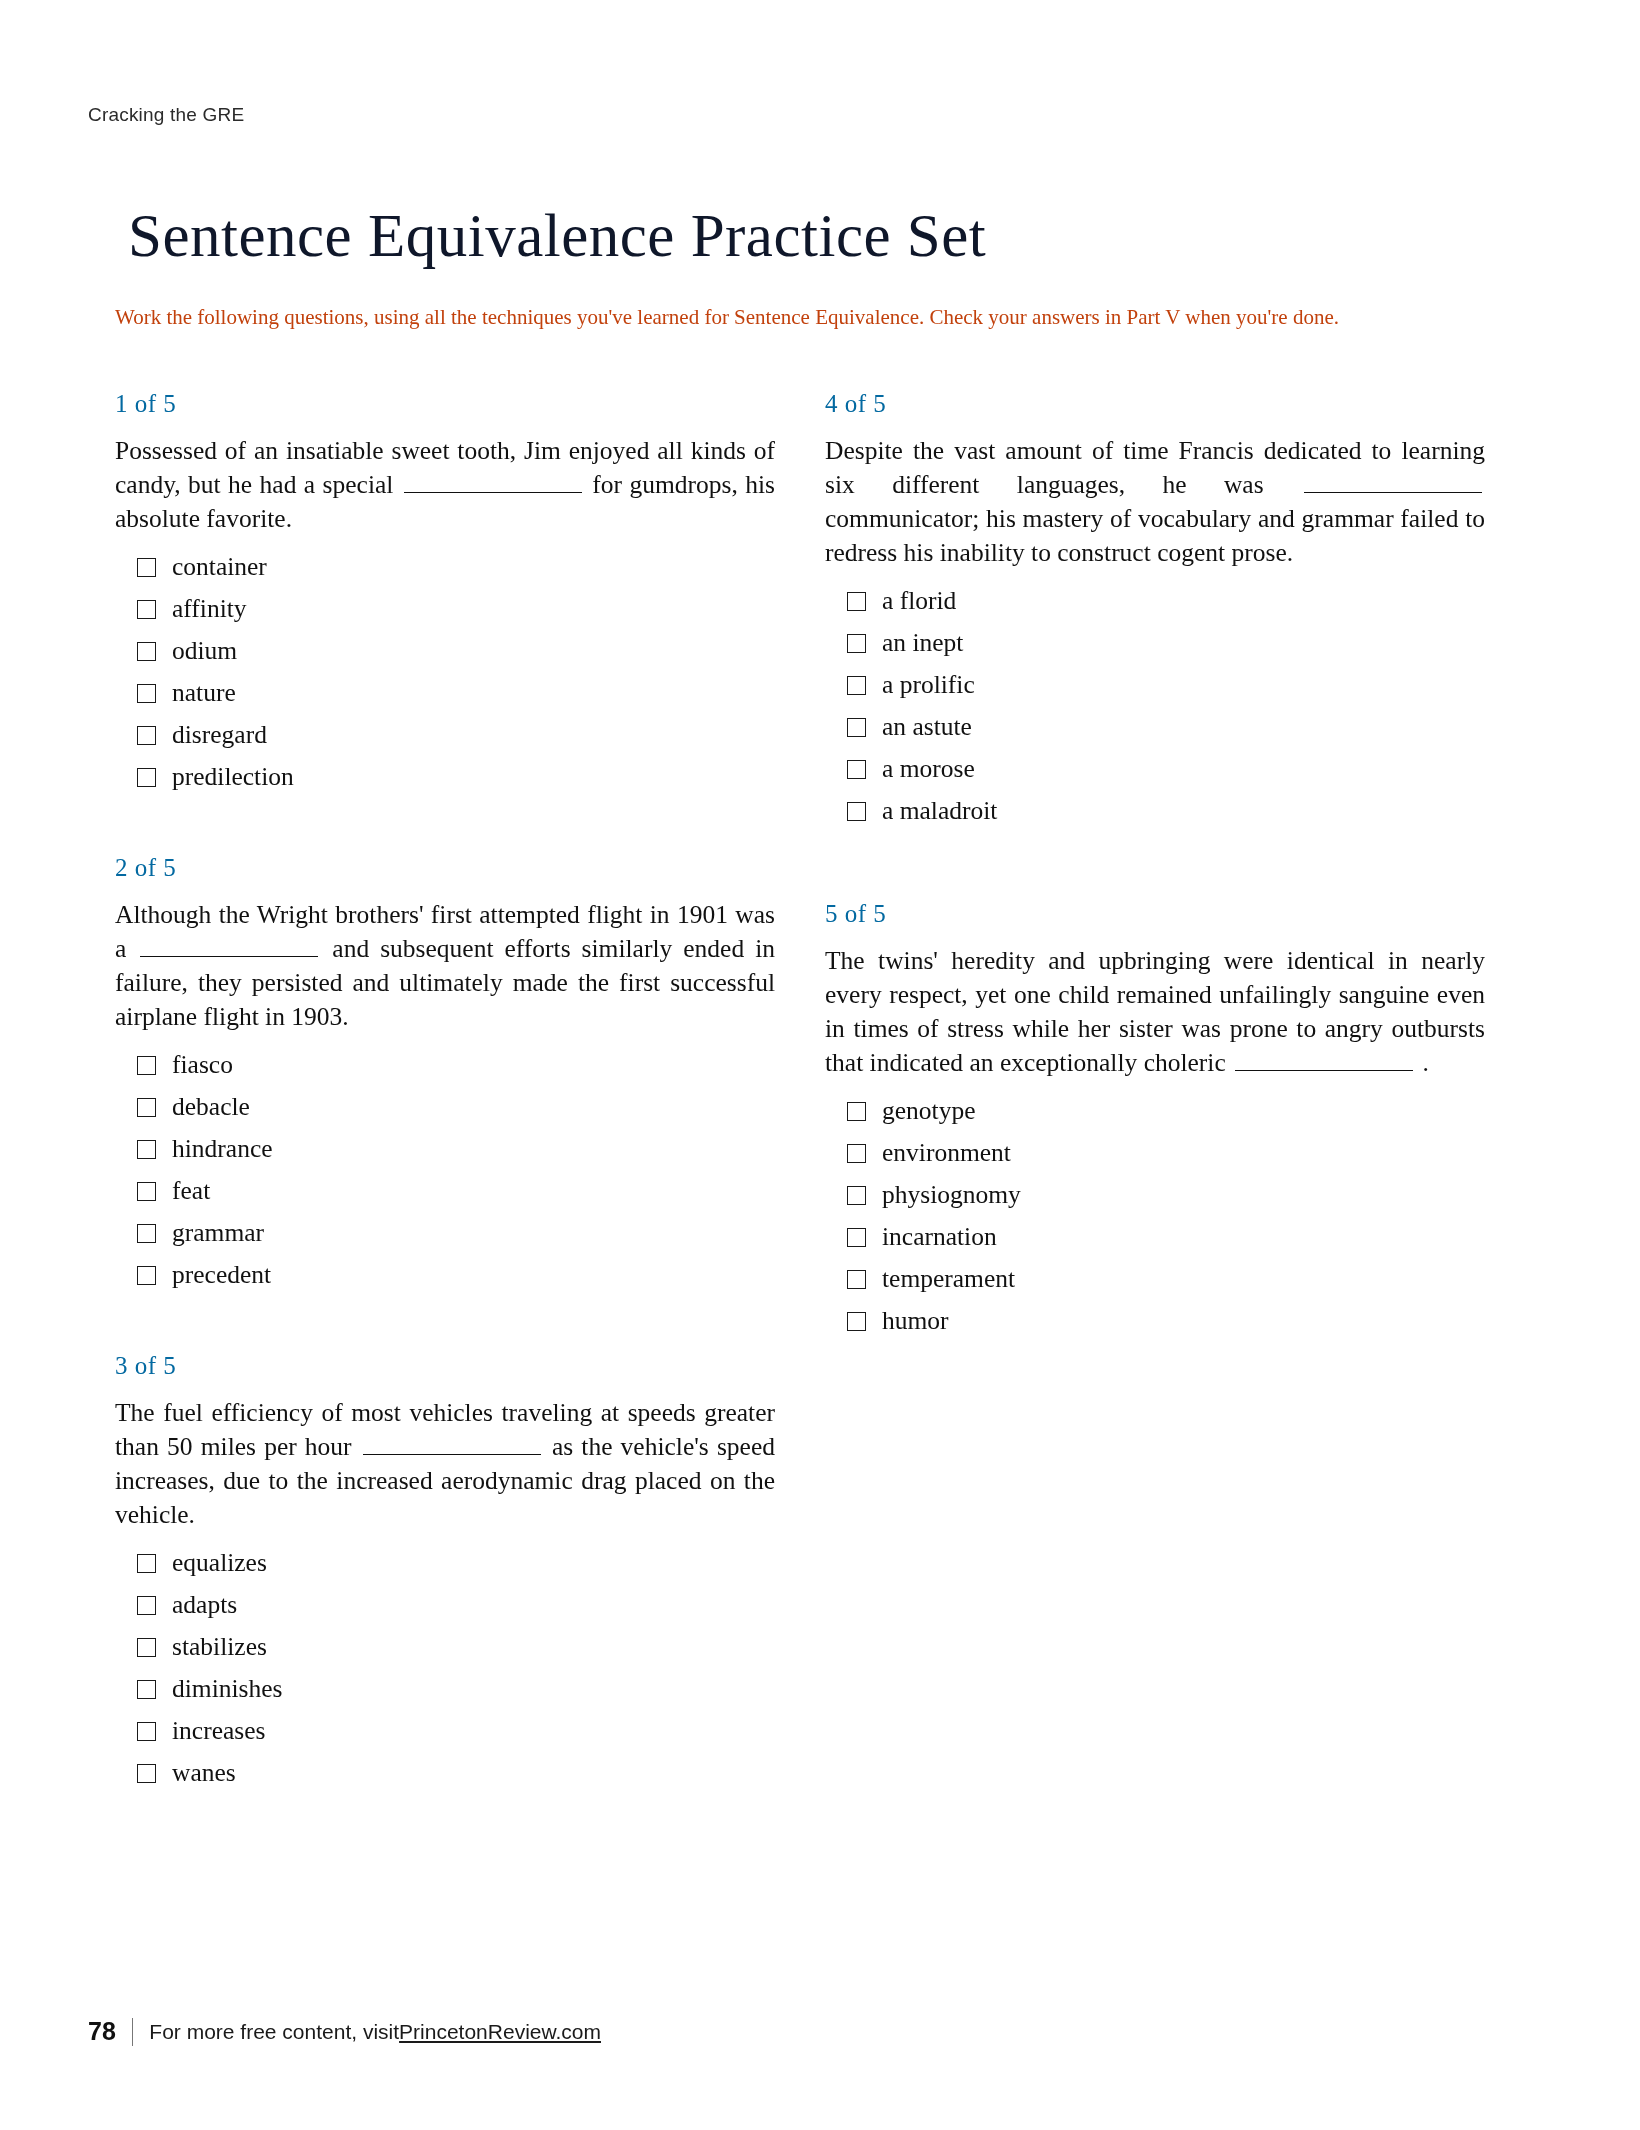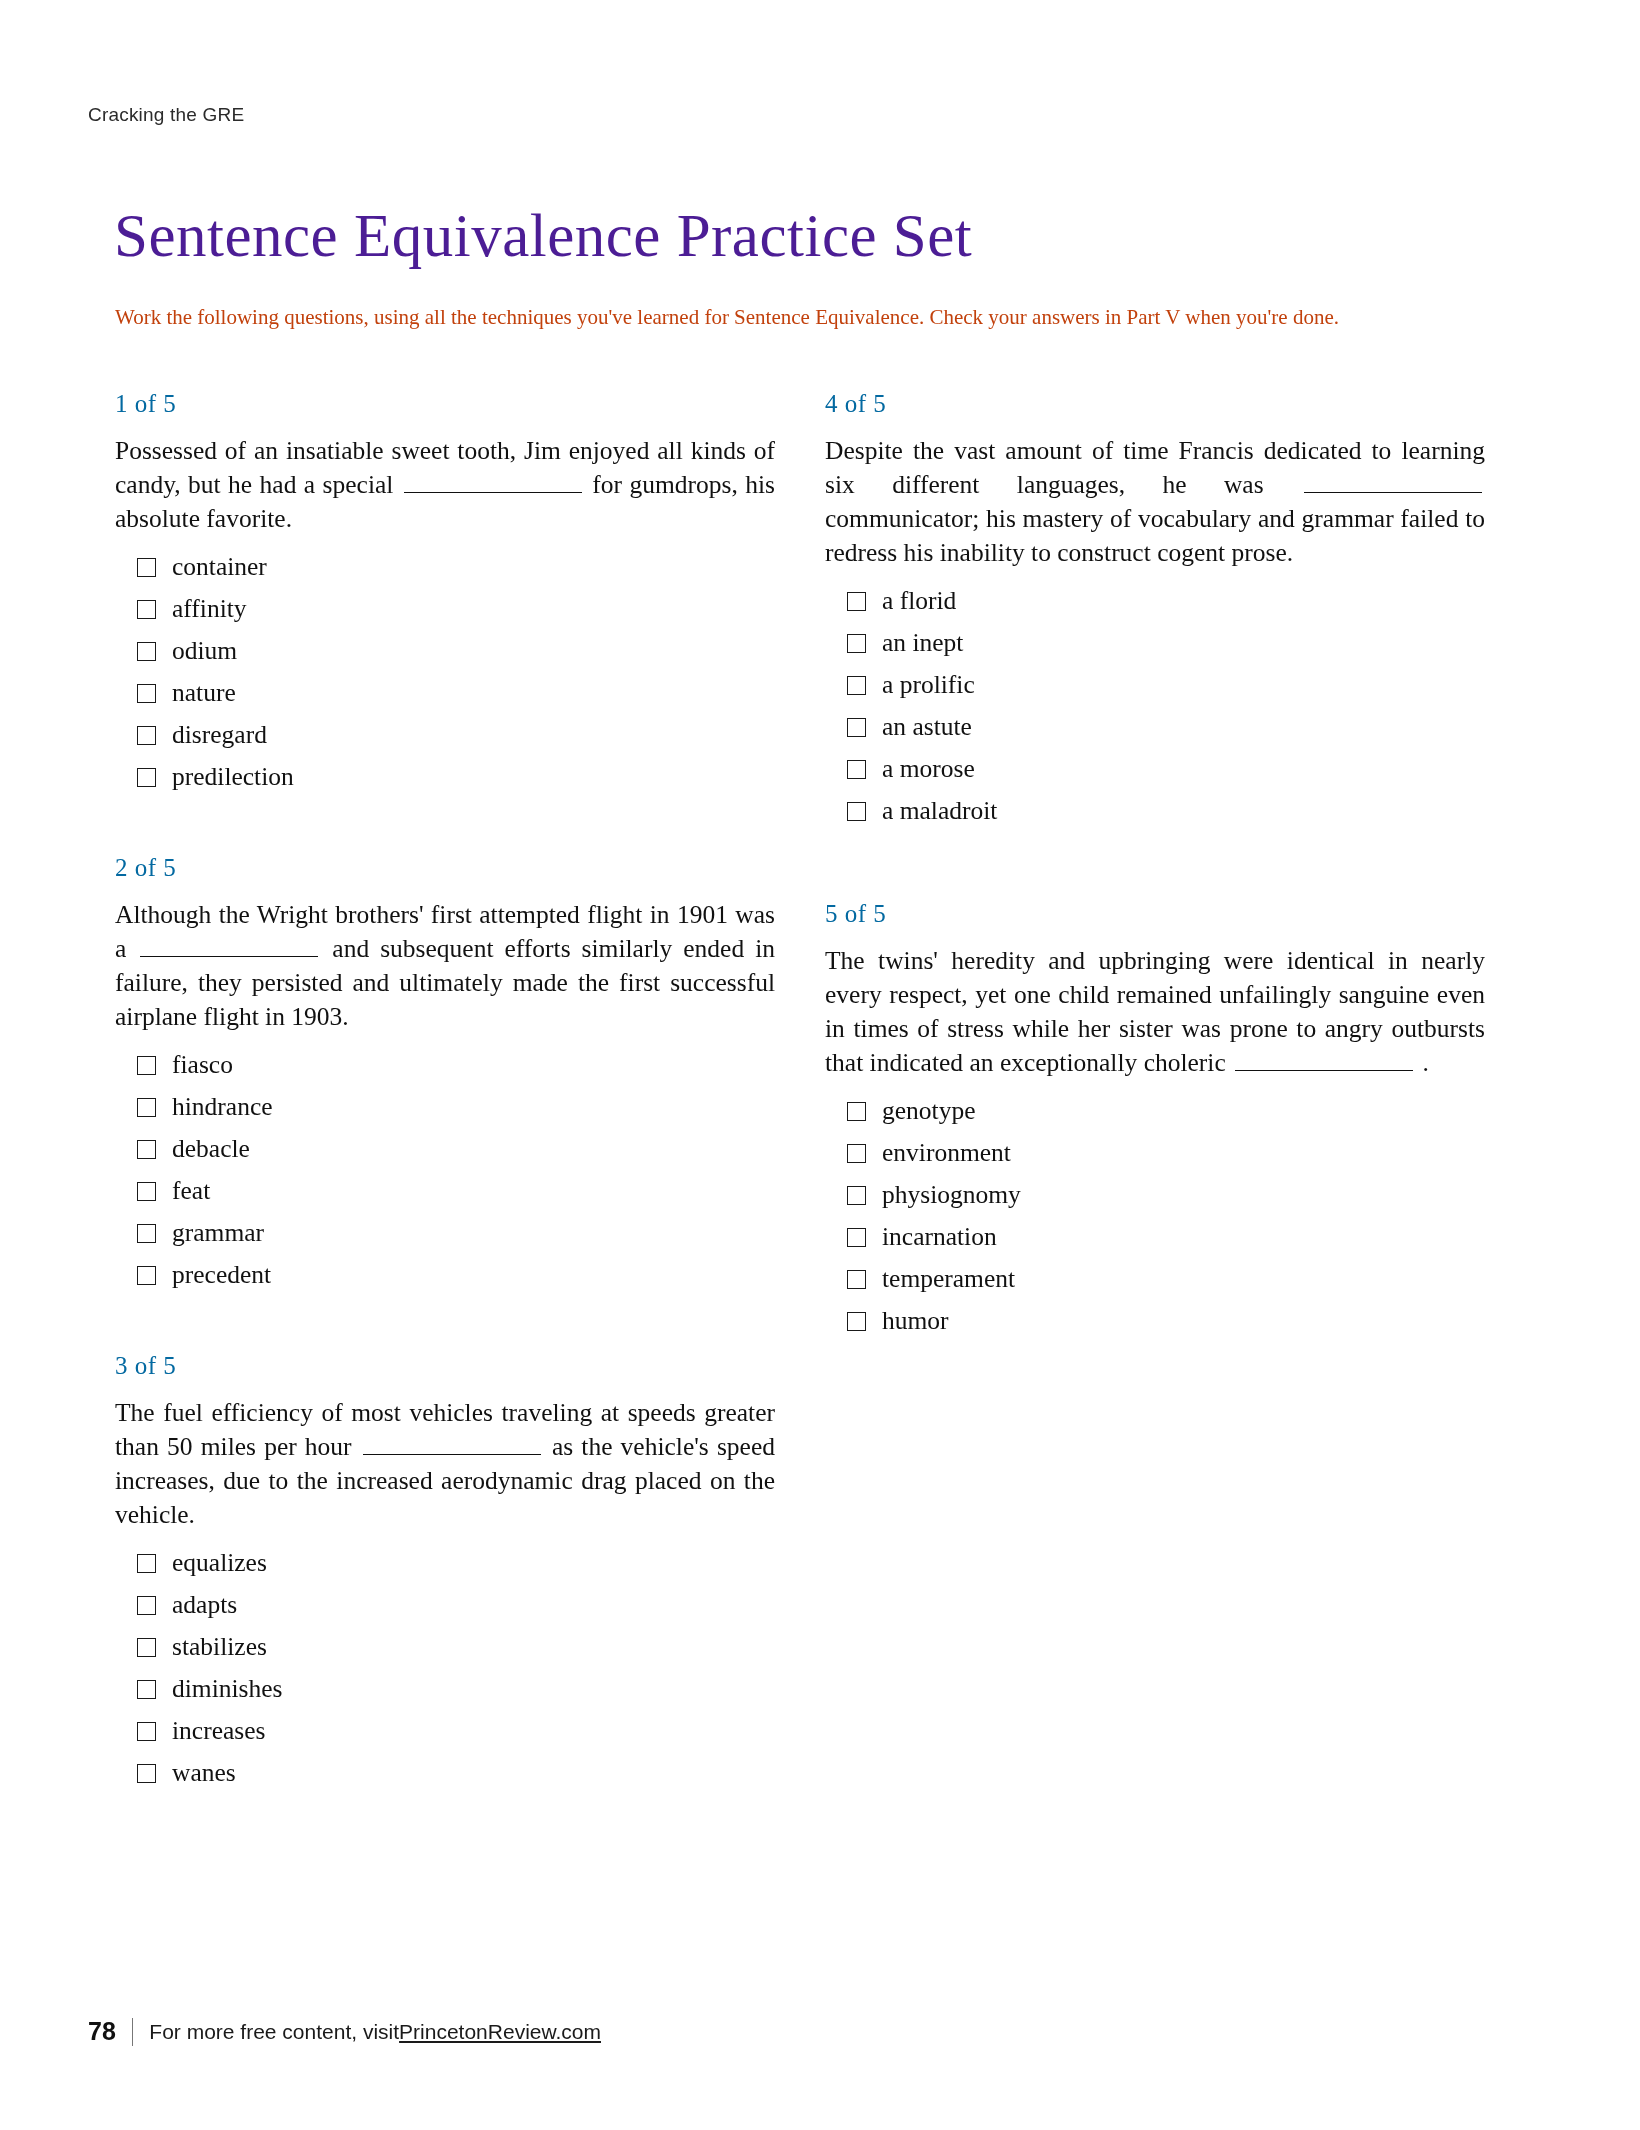--- a/index.html
+++ b/index.html
@@ -27,27 +27,27 @@
     position: absolute;
     left: 88px;
     top: 104px;
     font-family: "Liberation Sans", sans-serif;
     font-size: 19px;
     color: #2b2b2b;
     letter-spacing: 0.2px;
   }
   .page-title {
     position: absolute;
-    left: 114px;
+    left: 128px;
     top: 160px;
     font-family: "Liberation Serif", serif;
     font-size: 61px;
     font-weight: 400;
     letter-spacing: 0.5px;
-    color: #4c1d95;
+    color: #0f172a;
     white-space: nowrap;
   }
   .intro {
     position: absolute;
     left: 115px;
     top: 278px;
     width: 1380px;
     font-size: 21px;
     line-height: 37px;
     color: #c2410c;
@@ -184,25 +184,25 @@
     <div class="qblock">
       <div class="qnum">2 of 5</div>
       <div class="qtext"><span>Although the Wright brothers' first attempted flight in 1901 was a </span><span class="blank"></span><span> and subsequent efforts similarly ended in failure, they persisted and ultimately made the first successful airplane flight in 1903.</span></div>
       <ul class="choices">
         <li class="choice">
             <span class="cbox"></span>
             <span class="choice-label">fiasco</span>
           </li>
         <li class="choice">
             <span class="cbox"></span>
+            <span class="choice-label">debacle</span>
+          </li>
+        <li class="choice">
+            <span class="cbox"></span>
             <span class="choice-label">hindrance</span>
-          </li>
-        <li class="choice">
-            <span class="cbox"></span>
-            <span class="choice-label">debacle</span>
           </li>
         <li class="choice">
             <span class="cbox"></span>
             <span class="choice-label">feat</span>
           </li>
         <li class="choice">
             <span class="cbox"></span>
             <span class="choice-label">grammar</span>
           </li>
         <li class="choice">

